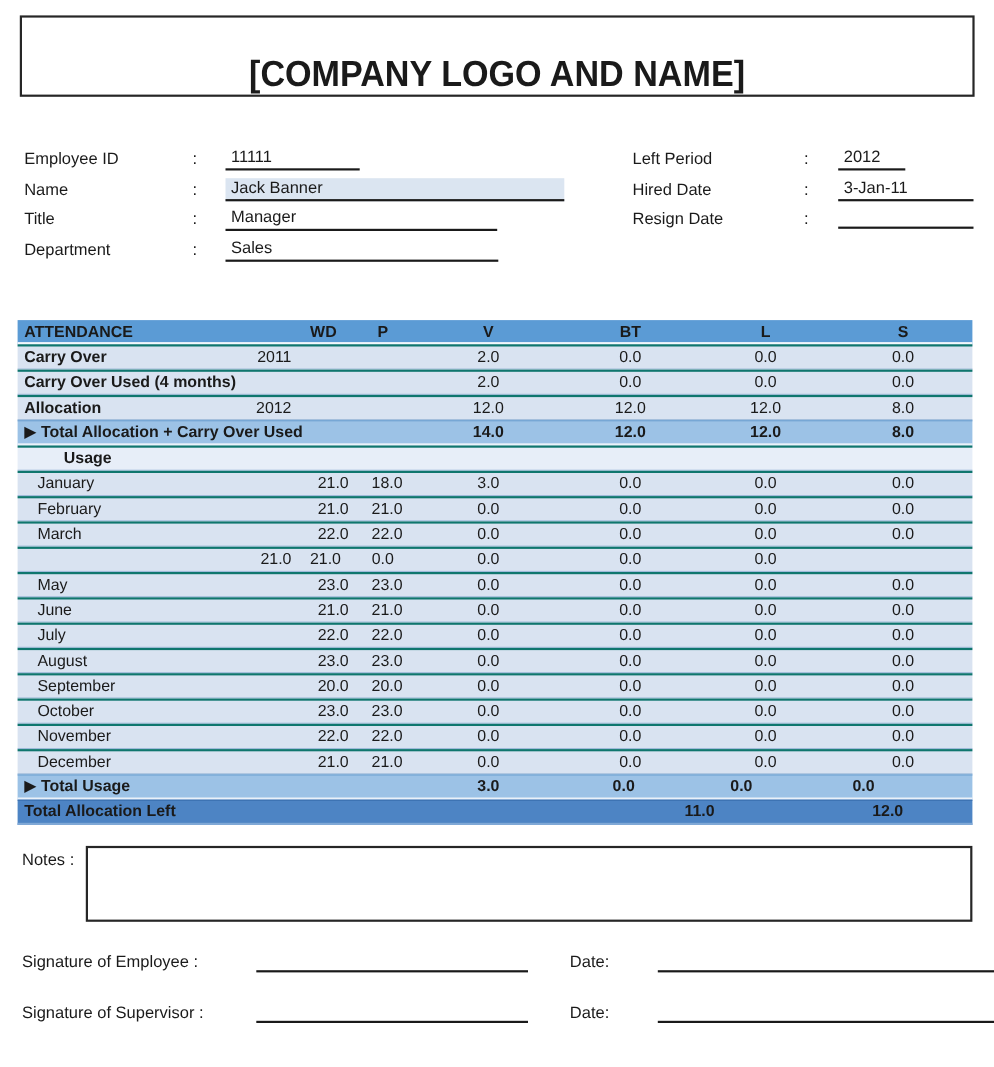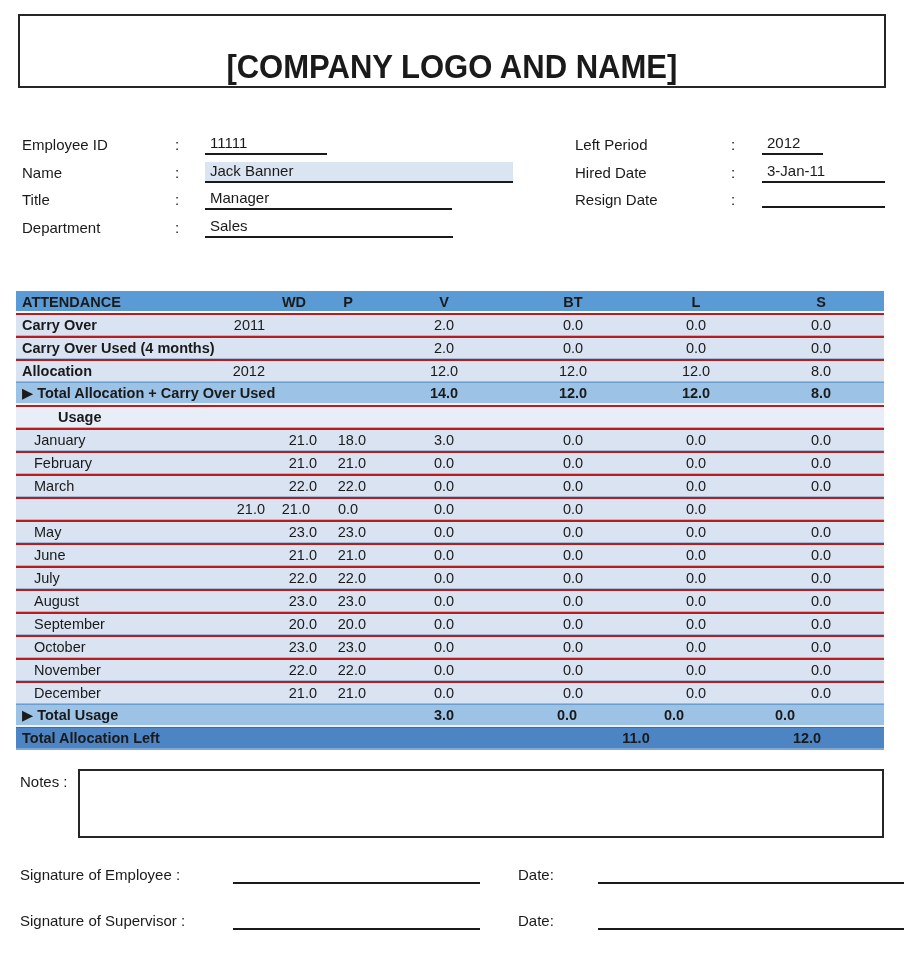--- a/index.html
+++ b/index.html
@@ -57,21 +57,21 @@
   .thead-row,.trow{
     display:grid;
     grid-template-columns:190px 62px 52px 56px 136px 122px 124px 126px;
   }
   .thead-row{
     background:var(--header-blue);height:22px;line-height:22px;
     font-weight:700;border-bottom:2px solid #f3f7fc;
   }
   .trow{
     background:var(--row-blue);height:23px;line-height:19px;
-    border-top:2px solid #b91c1c;border-bottom:1px solid #9fbbda;
+    border-top:2px solid #0f766e;border-bottom:1px solid #9fbbda;
   }
   .tcell{white-space:nowrap;overflow:visible;align-self:center;}
   .c-label{padding-left:6px;}
   .c-year,.c-wd{text-align:right;padding-right:3px;}
   .c-p{text-align:right;padding-right:10px;}
   .c-v,.c-bt,.c-l,.c-s{text-align:center;}
   .th.c-wd,.th.c-p{text-align:center;padding-right:0;}
 
   .trow--data .c-label{font-weight:700;}
   .trow--month .c-label{padding-left:18px;font-weight:400;}

